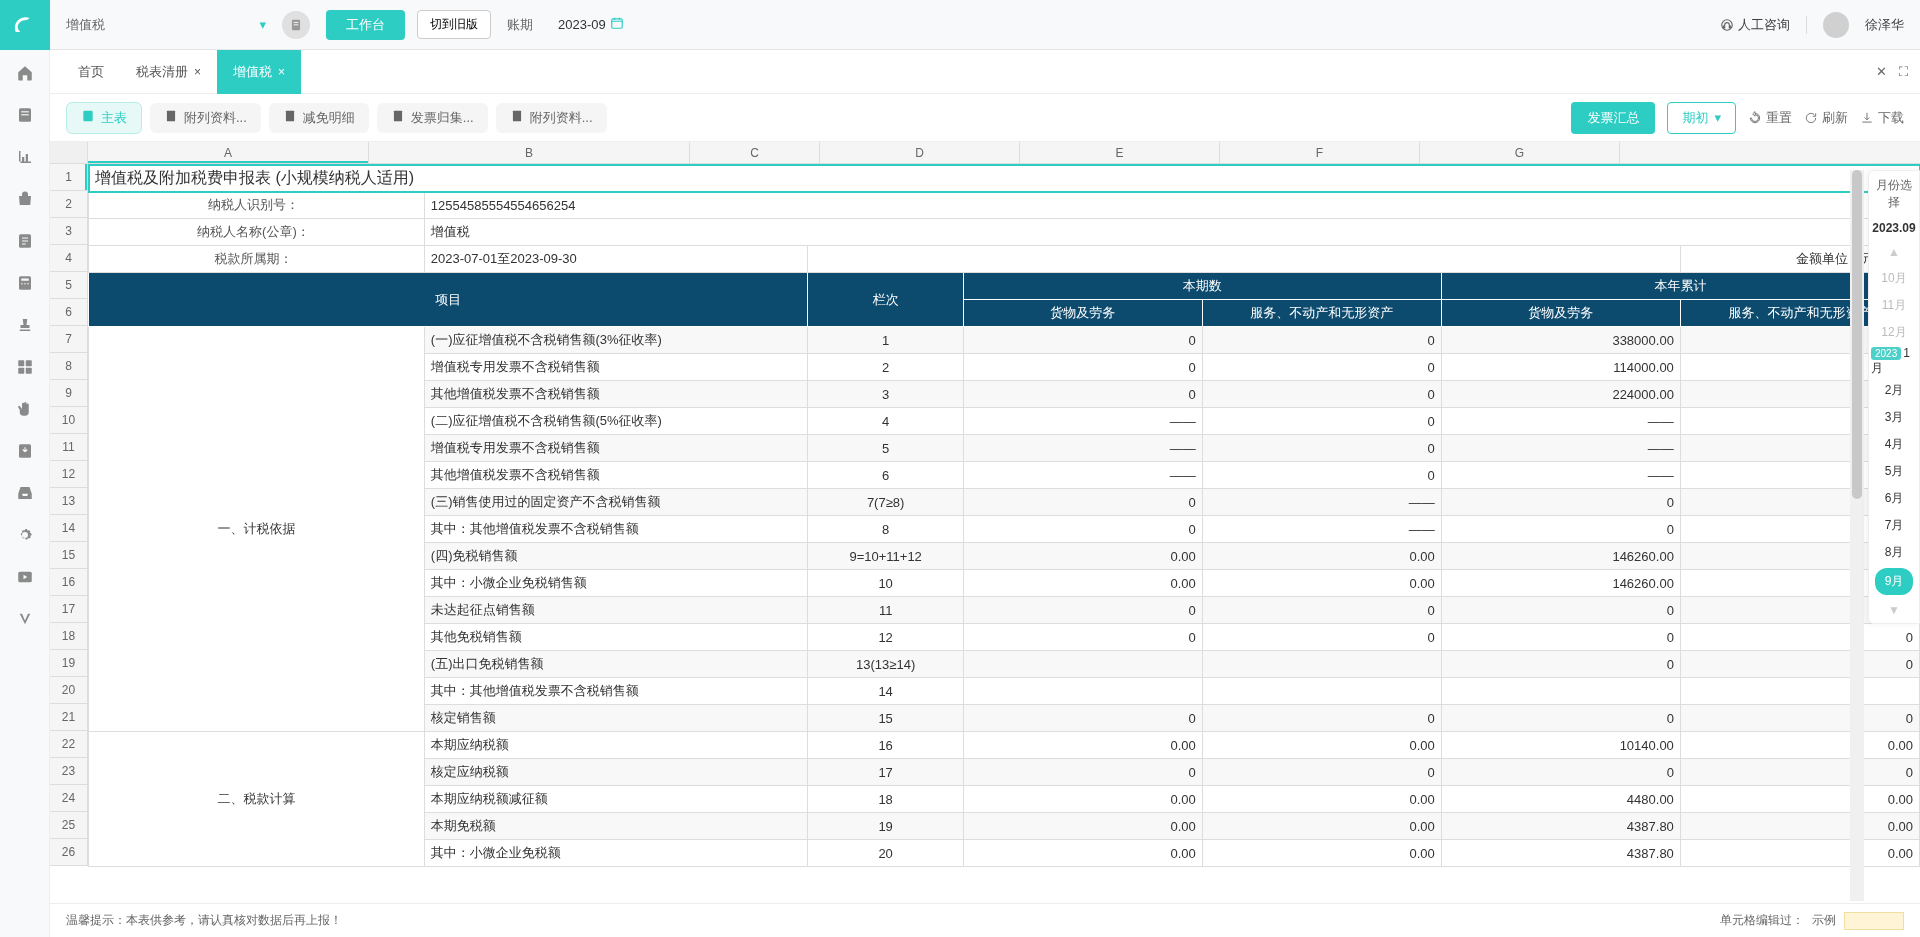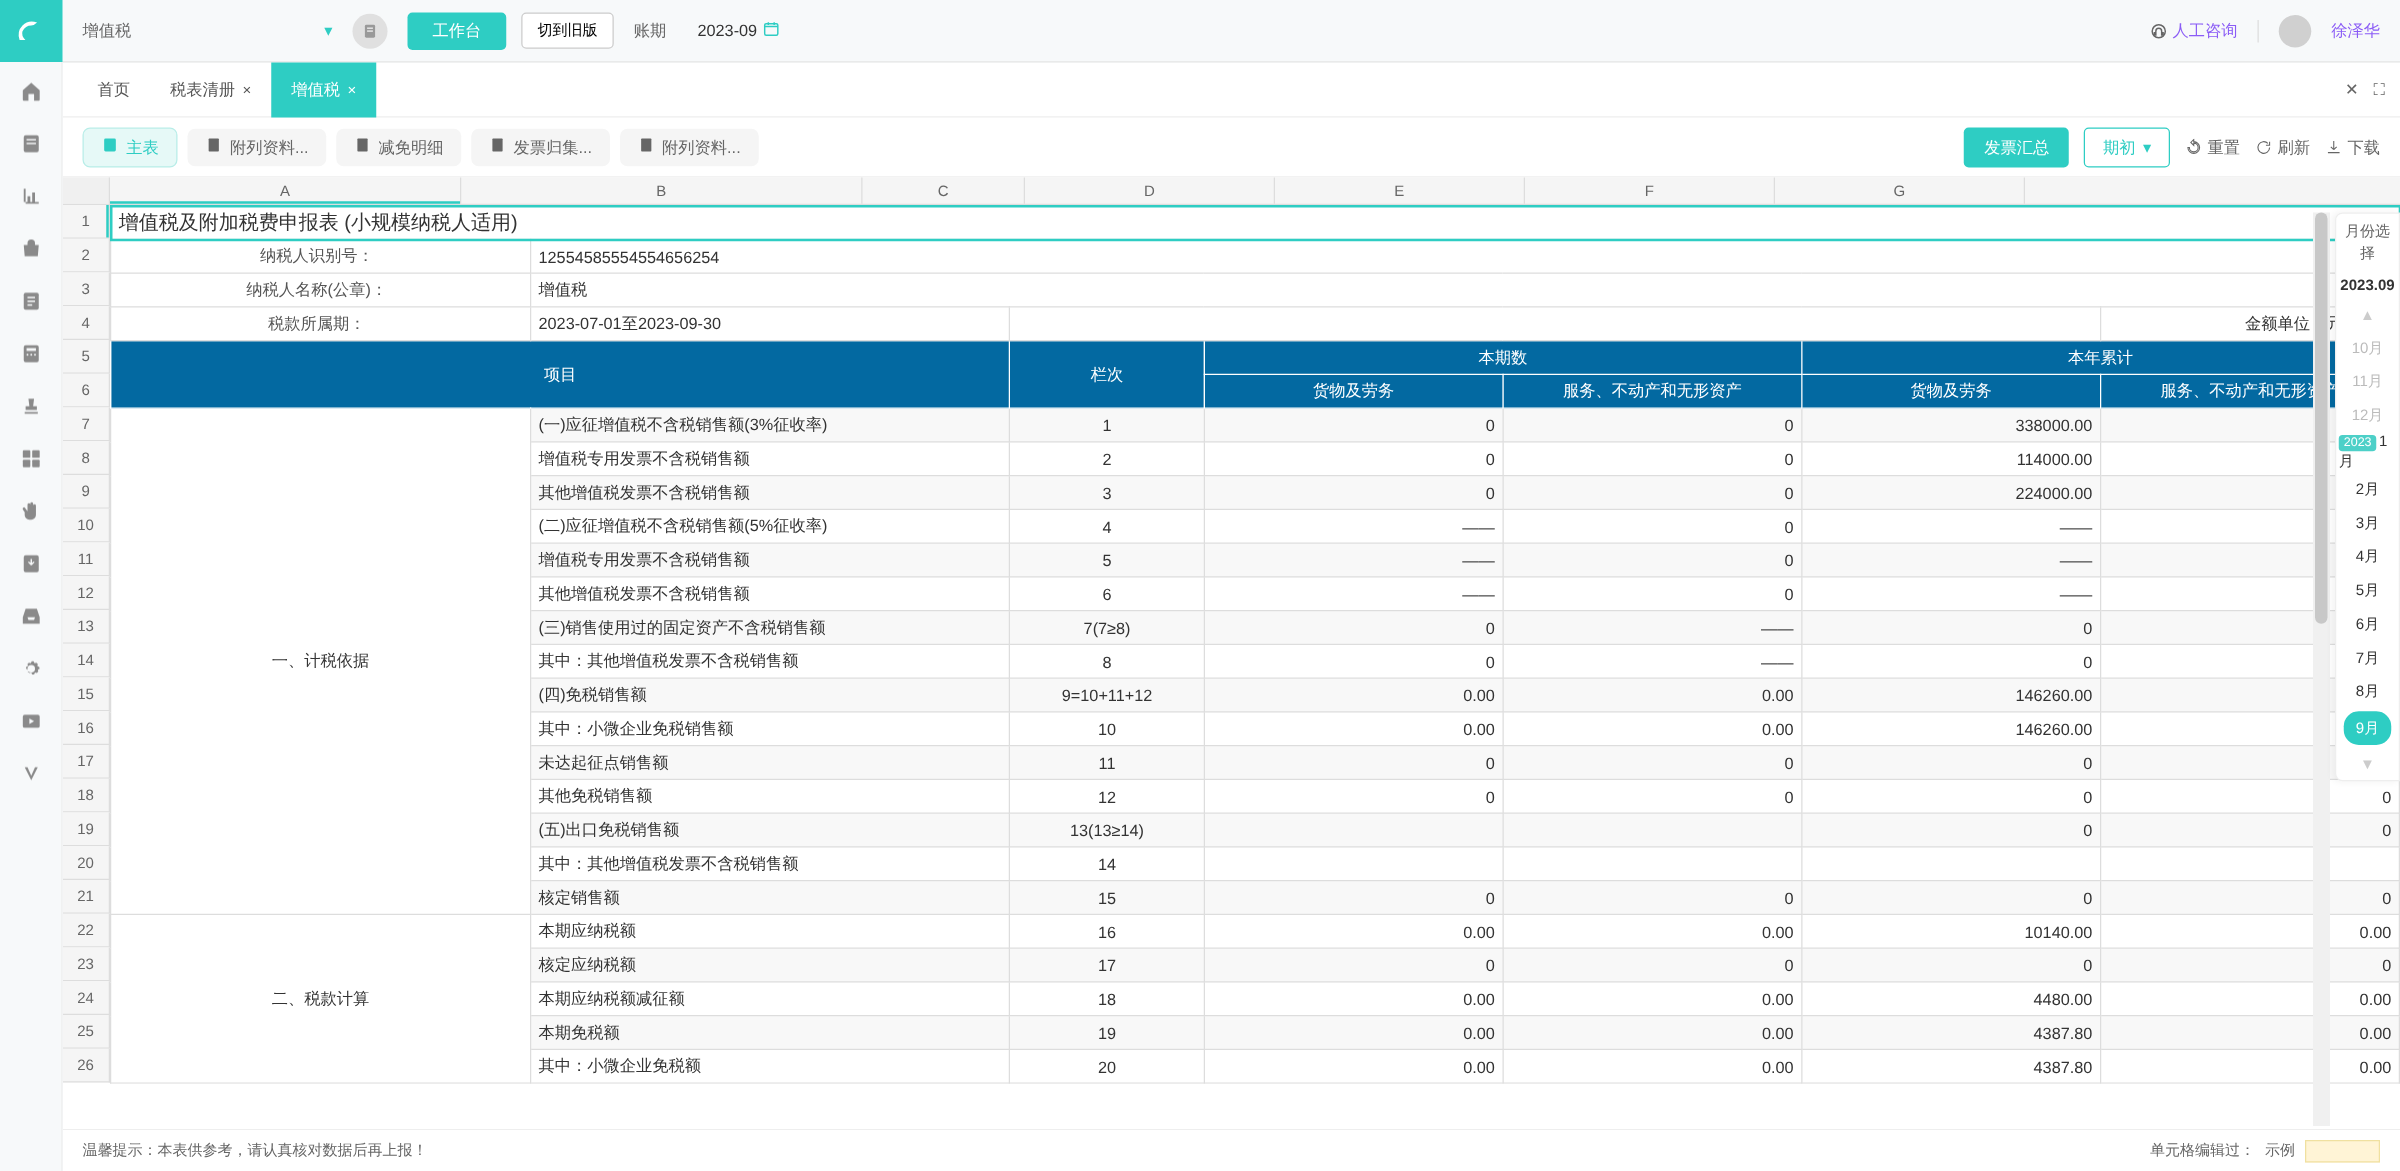--- a/index.html
+++ b/index.html
@@ -9,21 +9,21 @@
 .logo-box { width: 50px; height: 50px; background: #2ecdc3; display: flex; align-items: center; justify-content: center; position: absolute; left: 0; top: 0; }
 .logo-box svg { width: 28px; height: 28px; fill: #fff; }
 .company-select { margin-left: 50px; display: flex; align-items: center; gap: 8px; color: #666; cursor: pointer; width: 200px; }
 .company-select .chevron { color: #2ecdc3; }
 .round-btn { width: 28px; height: 28px; border-radius: 50%; background: #e0e0e0; display: flex; align-items: center; justify-content: center; margin-left: 16px; cursor: pointer; }
 .workbench-btn { background: #2ecdc3; color: #fff; border: none; padding: 6px 20px; border-radius: 4px; margin-left: 16px; cursor: pointer; font-size: 13px; }
 .switch-old-btn { border: 1px solid #ccc; background: #fff; padding: 5px 12px; border-radius: 4px; margin-left: 12px; cursor: pointer; font-size: 12px; }
 .period-label { margin-left: 16px; color: #666; }
 .period-value { margin-left: 25px; color: #333; }
 .cal-icon { color: #2ecdc3; margin-left: 4px; }
-.top-right { margin-left: auto; display: flex; align-items: center; gap: 16px; color: #8b5cf6; }
+.top-right { margin-left: auto; display: flex; align-items: center; gap: 16px; color: #404040; }
 .top-right .divider { width: 1px; height: 18px; background: #ddd; }
 .avatar { width: 26px; height: 26px; border-radius: 50%; background: #d0d0d0; }
 
 .left-sidebar { position: fixed; left: 0; top: 50px; bottom: 0; width: 50px; background: #f7f9fa; border-right: 1px solid #eee; display: flex; flex-direction: column; align-items: center; padding-top: 12px; gap: 20px; }
 .left-sidebar .nav-icon { width: 22px; height: 22px; color: #8a8a8a; cursor: pointer; display: flex; align-items: center; justify-content: center; }
 .left-sidebar .nav-icon svg { width: 18px; height: 18px; fill: currentColor; }
 
 .main { margin-left: 50px; }
 .tabs-bar { height: 44px; border-bottom: 1px solid #eee; display: flex; align-items: center; padding: 0 12px; gap: 0; position: relative; }
 .tab { padding: 0 16px; height: 44px; display: flex; align-items: center; gap: 6px; cursor: pointer; color: #555; }
@@ -52,21 +52,21 @@
 .row-nums .rn { height: 27px; border-bottom: 1px solid #ddd; border-right: 1px solid #ddd; text-align: center; font-size: 12px; color: #666; background: #f5f5f5; line-height: 27px; position: relative; }
 .row-nums .rn.selected::after { content: ''; position: absolute; right: 0; top: 0; bottom: 0; width: 2px; background: #2ecdc3; }
 
 .sheet-body { margin-left: 38px; }
 .sheet-body table { border-collapse: collapse; width: 100%; table-layout: fixed; }
 .sheet-body td { border: 1px solid #ddd; height: 27px; padding: 0 6px; font-size: 13px; vertical-align: middle; }
 .sheet-body td.num { text-align: right; }
 .sheet-body td.center { text-align: center; }
 .sheet-body .title-cell { text-align: left; font-size: 16px; font-weight: 500; }
 .sheet-body .meta-label { text-align: center; padding-right: 12px; color: #555; }
-.sheet-body .header-row td { background: #0369a1; color: #fff; text-align: center; border-color: #fff; }
+.sheet-body .header-row td { background: #0c4a6e; color: #fff; text-align: center; border-color: #fff; }
 .sheet-body .data-row:nth-child(odd) td { background: #f8f8f8; }
 .sheet-body .data-row:nth-child(even) td { background: #fff; }
 .sheet-body .section-label { text-align: center; background: #fff !important; }
 .active-cell { outline: 2px solid #2ecdc3; outline-offset: -1px; }
 
 .vscroll { position: fixed; right: 56px; top: 170px; bottom: 36px; width: 14px; background: #f0f0f0; }
 .vscroll .thumb { position: absolute; top: 0; left: 2px; right: 2px; height: 45%; background: #c8c8c8; border-radius: 6px; }
 
 .month-panel { position: fixed; right: 0; top: 170px; width: 52px; background: #fff; border: 1px solid #eee; border-radius: 6px 0 0 6px; box-shadow: -2px 0 6px rgba(0,0,0,0.05); text-align: center; font-size: 12px; }
 .month-panel .mp-title { padding: 6px 2px; color: #666; font-weight: 500; }

